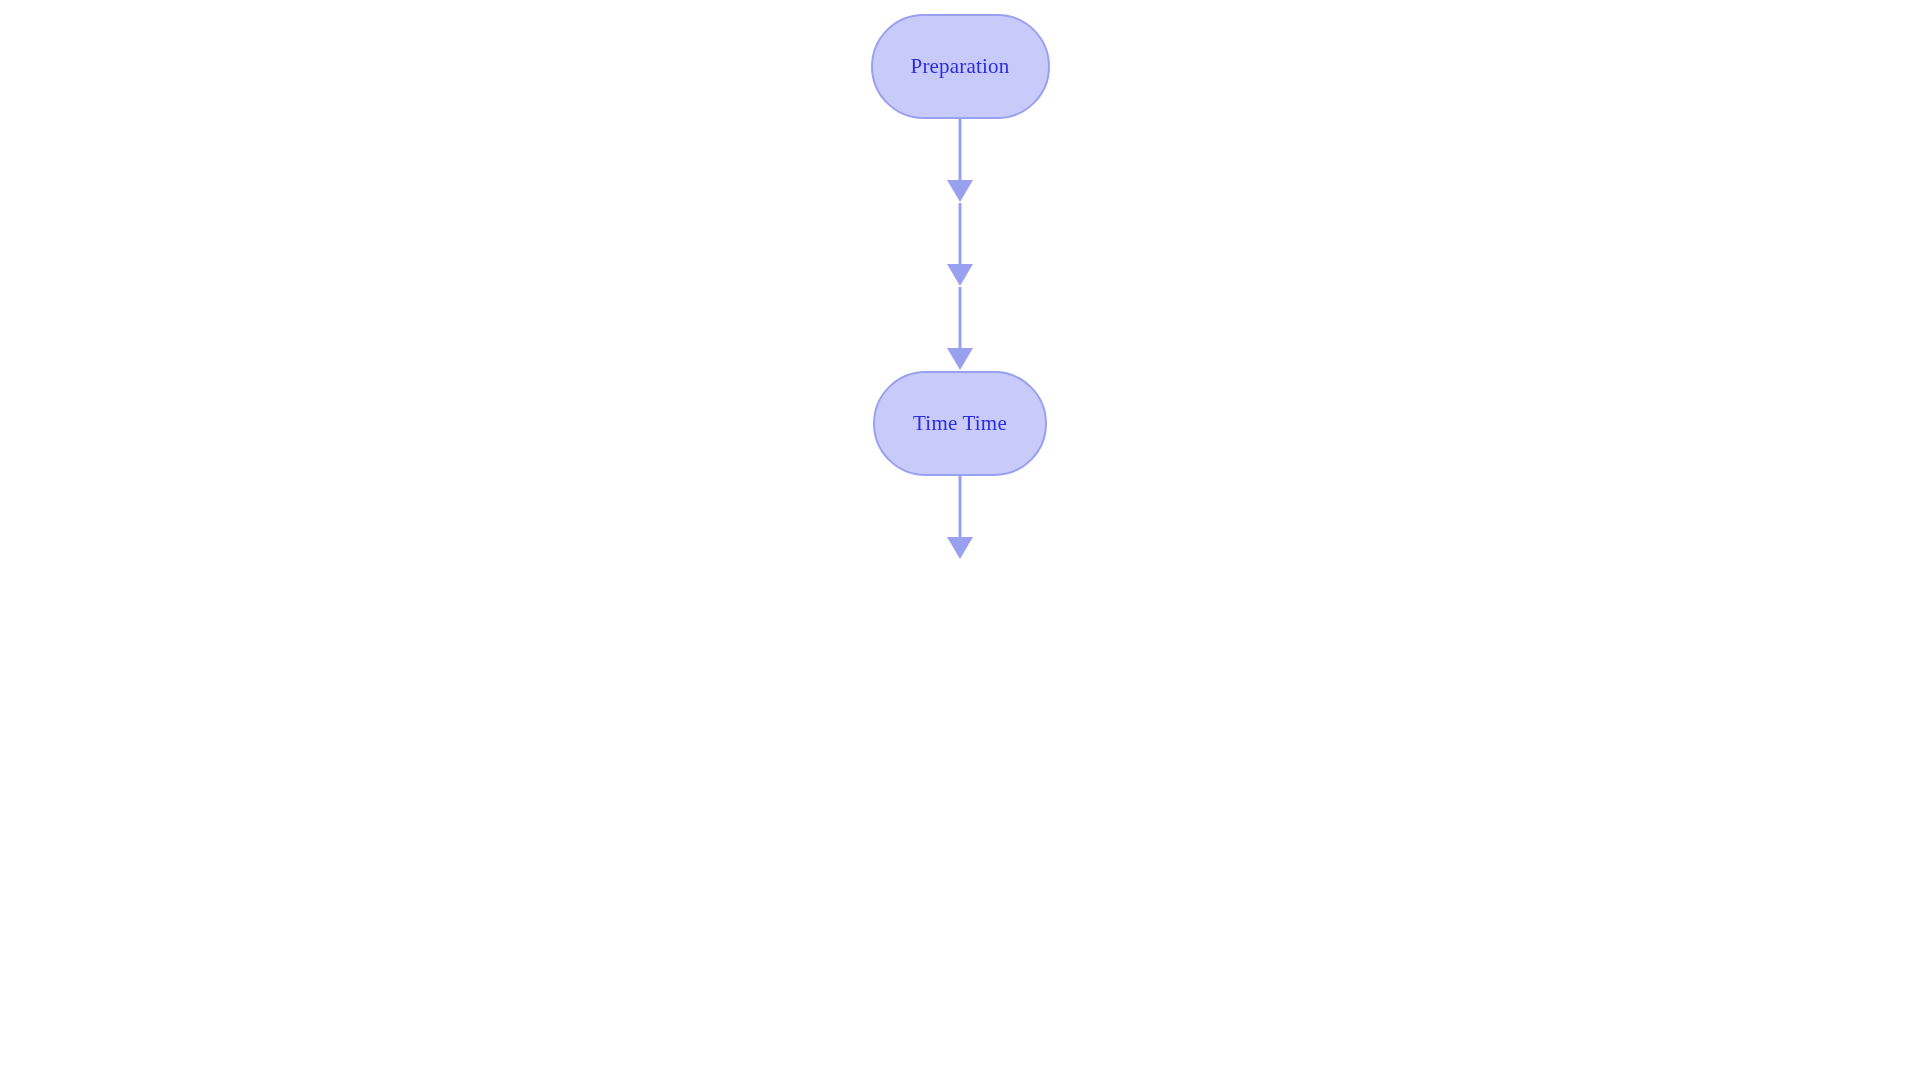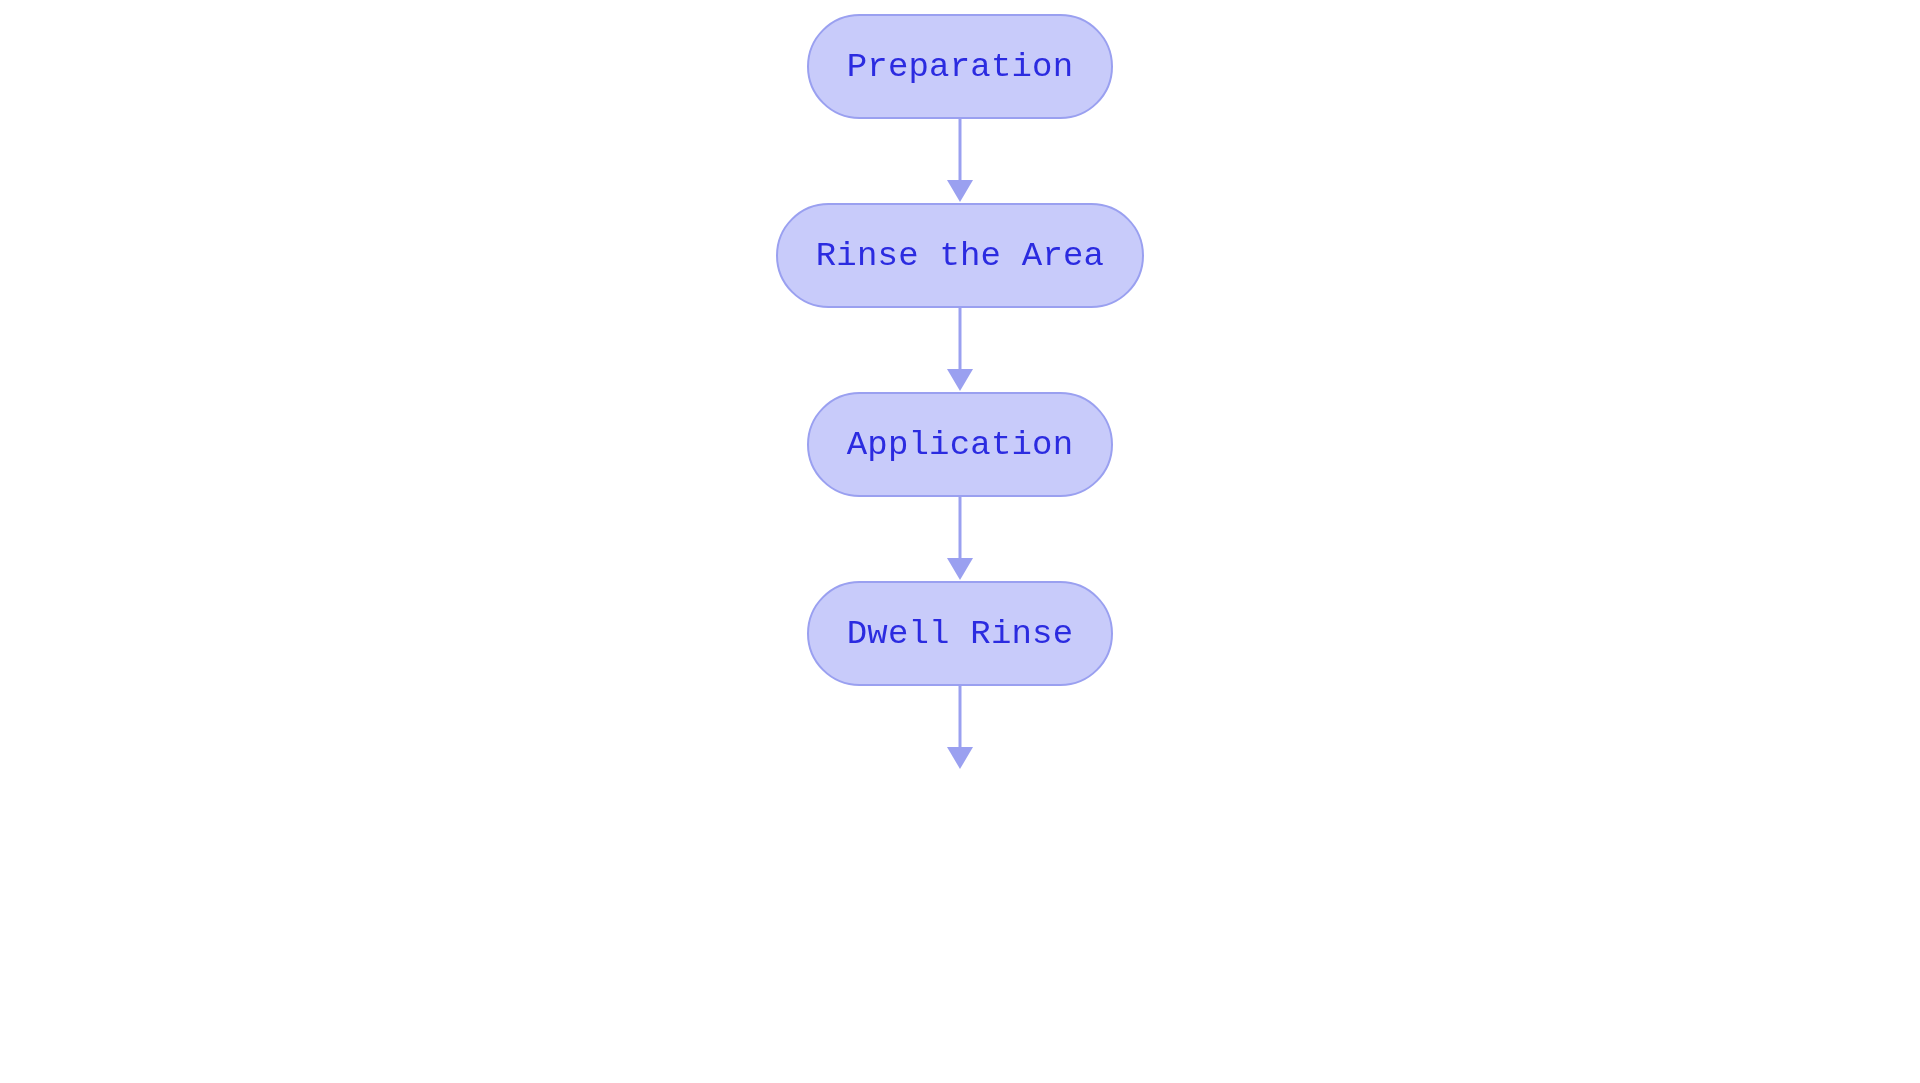--- a/index.html
+++ b/index.html
@@ -38,22 +38,22 @@
     background: #c8cbfa;
     border-radius: 53px;
     display: flex;
     align-items: center;
     justify-content: center;
     padding: 0 38px;
   }
 
   .node-label {
     color: #2b2be0;
-    font-family: Liberation Mono, monospace;
-    font-size: 34px;
+    font-family: Liberation Serif, serif;
+    font-size: 21px;
     font-weight: 400;
     line-height: 1;
     white-space: nowrap;
     letter-spacing: 0.2px;
   }
 
   .connector {
     width: 28px;
     height: 84px;
     display: block;
@@ -73,44 +73,38 @@
       <span class="node-label">Preparation</span>
     </div>
 
     <div class="connector">
       <svg width="28" height="84" viewBox="0 0 28 84" xmlns="http://www.w3.org/2000/svg">
         <line x1="14" y1="0" x2="14" y2="62" stroke="#9aa0f0" stroke-width="3"></line>
         <polygon points="1,61 27,61 14,83" fill="#9aa0f0"></polygon>
       </svg>
     </div>
 
-    <div class="node">
-      <span class="node-label">Rinse the Area</span>
+
+    <div class="connector">
+      <svg width="28" height="84" viewBox="0 0 28 84" xmlns="http://www.w3.org/2000/svg">
+        <line x1="14" y1="0" x2="14" y2="62" stroke="#9aa0f0" stroke-width="3"></line>
+        <polygon points="1,61 27,61 14,83" fill="#9aa0f0"></polygon>
+      </svg>
     </div>
+
 
     <div class="connector">
       <svg width="28" height="84" viewBox="0 0 28 84" xmlns="http://www.w3.org/2000/svg">
         <line x1="14" y1="0" x2="14" y2="62" stroke="#9aa0f0" stroke-width="3"></line>
         <polygon points="1,61 27,61 14,83" fill="#9aa0f0"></polygon>
       </svg>
     </div>
 
     <div class="node">
-      <span class="node-label">Application</span>
-    </div>
-
-    <div class="connector">
-      <svg width="28" height="84" viewBox="0 0 28 84" xmlns="http://www.w3.org/2000/svg">
-        <line x1="14" y1="0" x2="14" y2="62" stroke="#9aa0f0" stroke-width="3"></line>
-        <polygon points="1,61 27,61 14,83" fill="#9aa0f0"></polygon>
-      </svg>
-    </div>
-
-    <div class="node">
-      <span class="node-label">Dwell Rinse</span>
+      <span class="node-label">Time Time</span>
     </div>
 
     <div class="connector">
       <svg width="28" height="84" viewBox="0 0 28 84" xmlns="http://www.w3.org/2000/svg">
         <line x1="14" y1="0" x2="14" y2="62" stroke="#9aa0f0" stroke-width="3"></line>
         <polygon points="1,61 27,61 14,83" fill="#9aa0f0"></polygon>
       </svg>
     </div>
 
 

